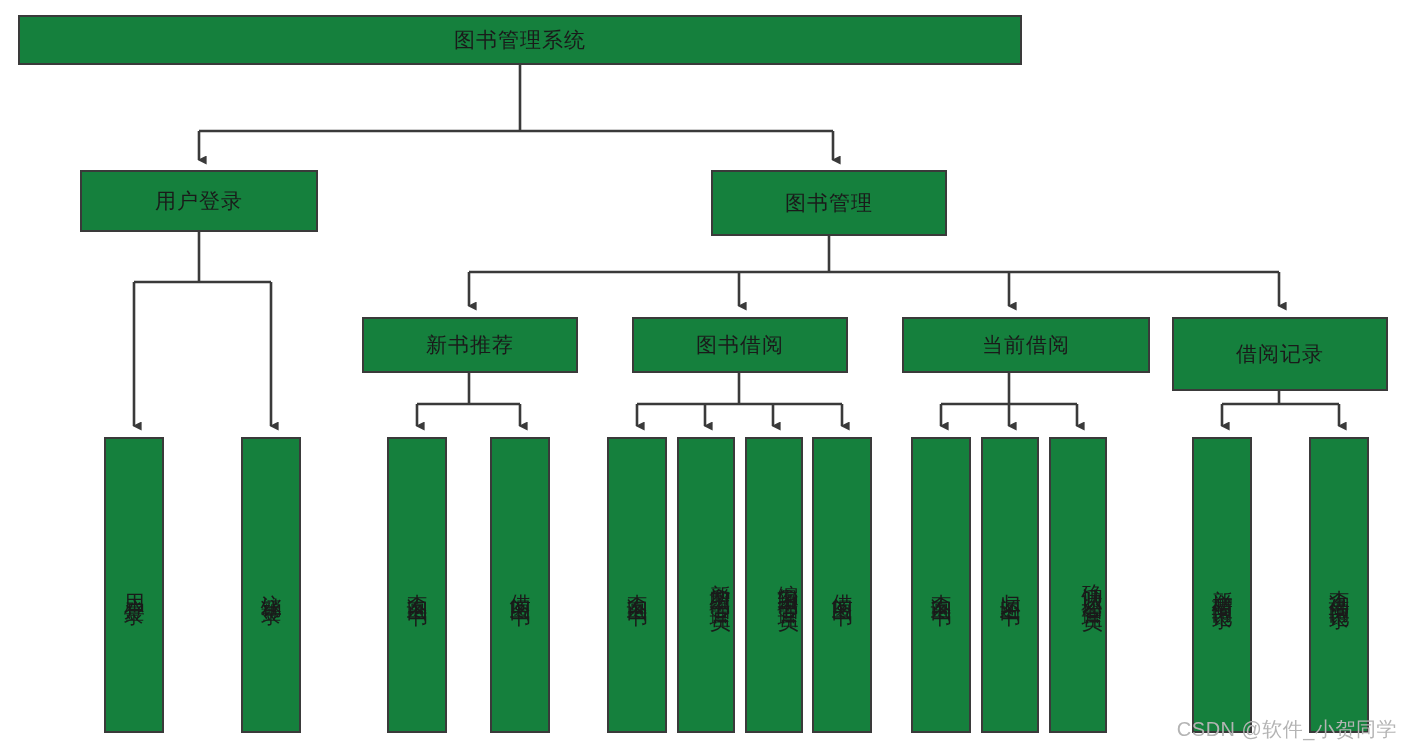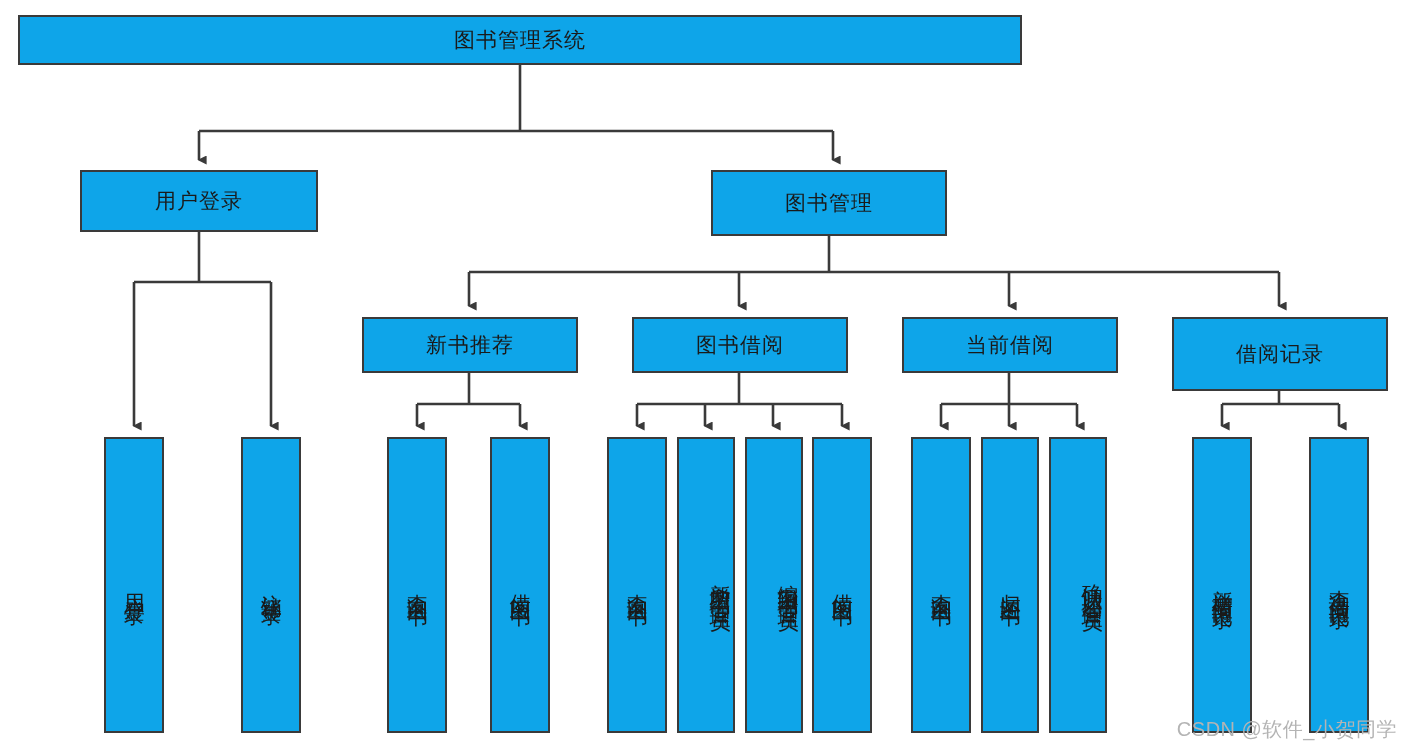--- a/index.html
+++ b/index.html
@@ -25,21 +25,21 @@
     position: absolute;
     left: 0;
     top: 0;
     width: 1405px;
     height: 747px;
     pointer-events: none;
   }
   .node {
     position: absolute;
     border: 2px solid #3a3a3a;
-    background: #0ea5e9;
+    background: #15803d;
     display: flex;
     align-items: center;
     justify-content: center;
     color: #1a1a1a;
     z-index: 2;
   }
   .node.horiz {
     font-size: 21px;
     letter-spacing: 1px;
     line-height: 1.2;
@@ -137,21 +137,21 @@
   <div class="node horiz" style="left:711px; top:170px; width:236px; height:66px;">
     <span>图书管理</span>
   </div>
 
   <div class="node horiz" style="left:362px; top:317px; width:216px; height:56px;">
     <span>新书推荐</span>
   </div>
   <div class="node horiz" style="left:632px; top:317px; width:216px; height:56px;">
     <span>图书借阅</span>
   </div>
-  <div class="node horiz" style="left:902px; top:317px; width:216px; height:56px;text-align:right;">
+  <div class="node horiz" style="left:902px; top:317px; width:248px; height:56px;text-align:right;">
     <span>当前借阅</span>
   </div>
   <div class="node horiz" style="left:1172px; top:317px; width:216px; height:74px;">
     <span>借阅记录</span>
   </div>
 
   <div class="node vert" style="left:104px; top:437px; width:60px; height:296px; align-items:center;">
     <span>用户登录</span>
   </div>
   <div class="node vert" style="left:241px; top:437px; width:60px; height:296px; align-items:center;">

